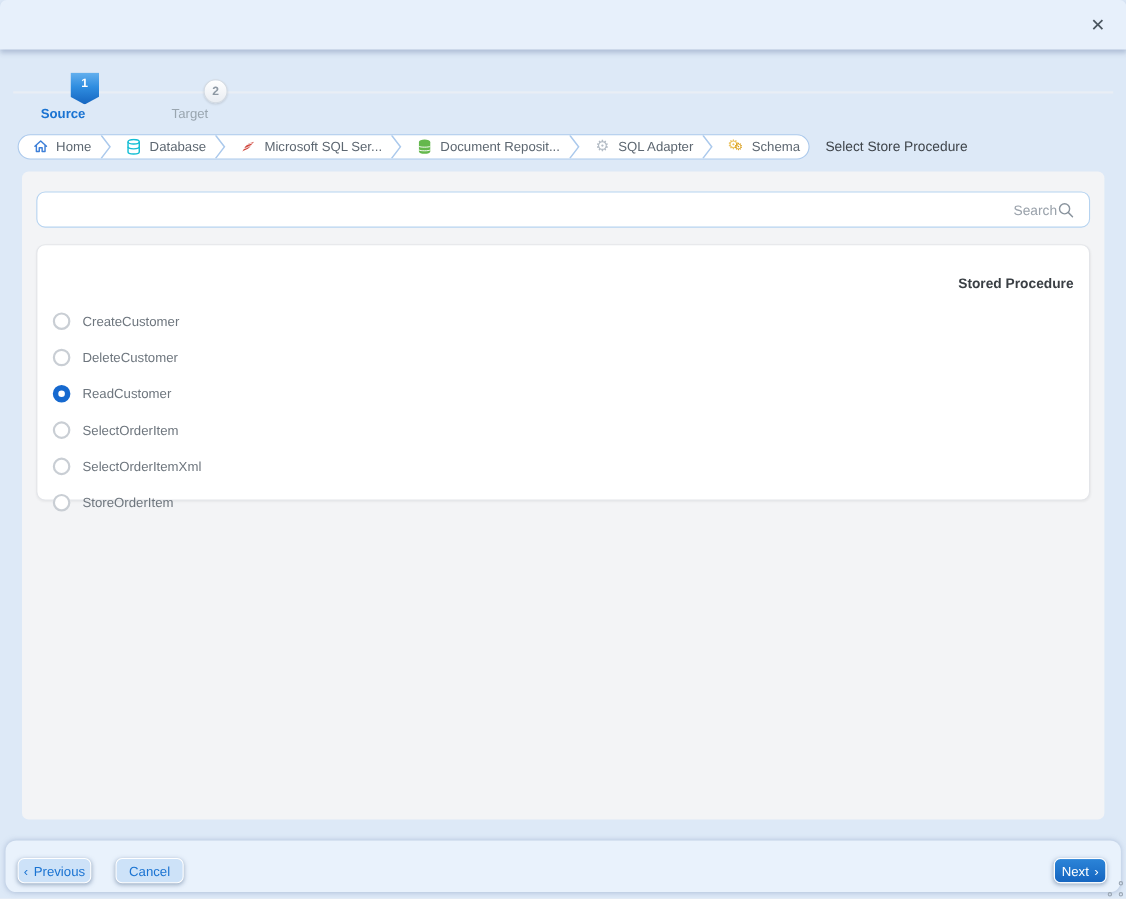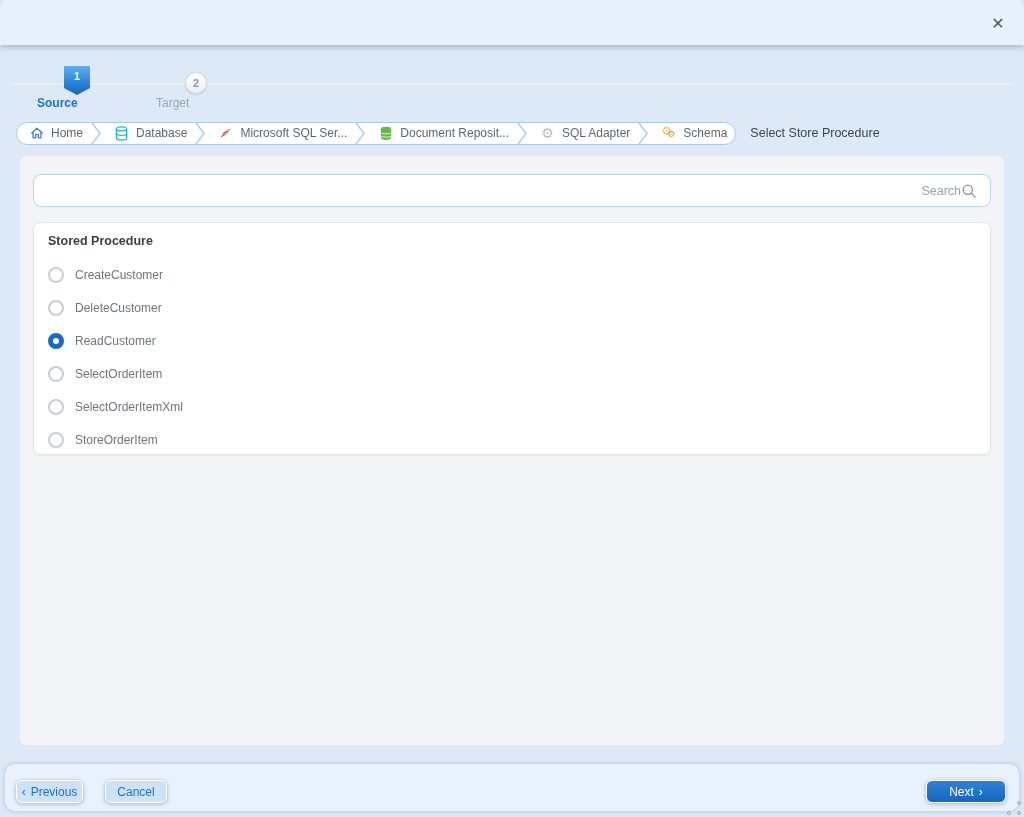--- a/index.html
+++ b/index.html
@@ -86,21 +86,22 @@
   .searchbox input {
     flex:1; border:none; outline:none; font-size:12.5px; color:#444;
     font-family:"Liberation Sans","DejaVu Sans",sans-serif; background:transparent;text-align:right;
   }
   .searchbox input::placeholder { color:#9aa2ab; }
 
   .panel {
     position:absolute; left:13px; right:13px; top:66px; height:233px;
     background:#fff; border:1px solid #e3e5e9; border-radius:8px;
     box-shadow:0 1px 2px rgba(0,0,0,.05);
-    padding:11px 14px 0 14px;
+    padding:28px 14px 0 14px;
+    text-align:right;
   }
   .panel-title { font-size:12.5px; font-weight:bold; color:#3a3f44; margin-bottom:10px; }
   .radio-row { height:33px; display:flex; align-items:center; gap:11px; cursor:pointer; }
   .radio {
     width:16px; height:16px; border-radius:50%;
     border:2px solid #c9ced4; background:#fff; flex:0 0 auto;
   }
   .radio.selected { border:5px solid #1669cf; }
   .radio-label { font-size:12px; color:#6e767e; }
 
@@ -115,21 +116,21 @@
     border-radius:6px; font-size:12px;
     font-family:"Liberation Sans","DejaVu Sans",sans-serif;
     display:flex; align-items:center; justify-content:center; gap:5px;
     cursor:pointer; border:1px solid #ffffff;
     box-shadow:0 1px 4px rgba(90,115,150,.55);
   }
   .btn-light { background:#cde2f8; color:#1a73d2; }
   .btn-prev { left:11px; width:67px; }
   .btn-cancel { left:100px; width:62px; }
   .btn-next {
-    right:13px; width:80px;
+    right:13px; width:48px;
     background:linear-gradient(180deg,#2b84d8,#1565c0); color:#fff;
   }
   .chev { font-size:12px; line-height:12px; }
 
   .resize-grip { position:absolute; right:3px; bottom:2px; width:14px; height:14px; cursor:nwse-resize; }
   .resize-grip i {
     position:absolute; width:4px; height:4px; border-radius:50%;
     border:1px solid #9aa6b3; background:transparent; display:block;
   }
   .resize-grip i:nth-child(1){ right:0; top:0; }

